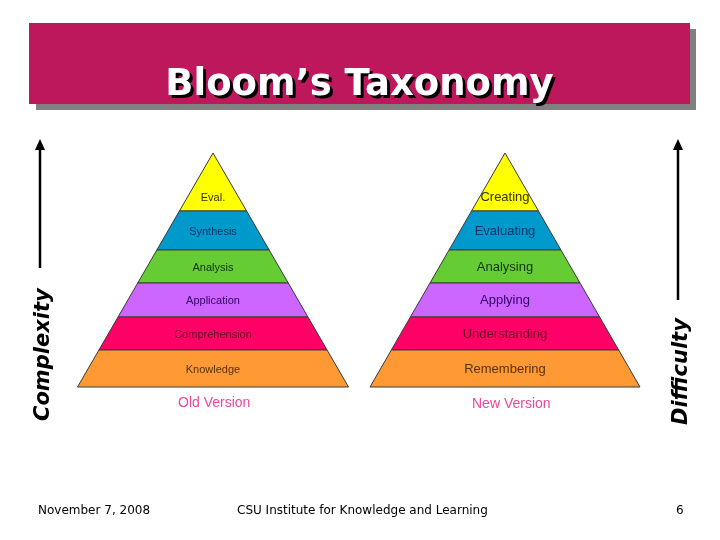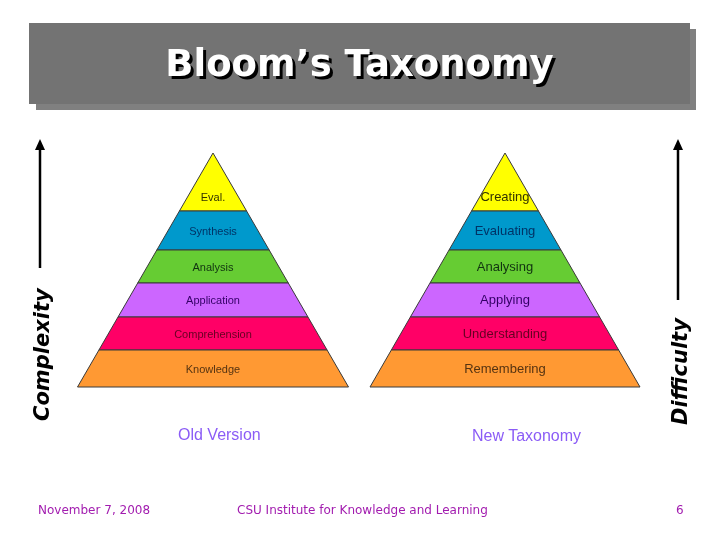--- a/index.html
+++ b/index.html
@@ -1,23 +1,23 @@
 <!DOCTYPE html>
 <html><head>
 <meta charset="utf-8">
 <style>
   html, body { margin:0; padding:0; }
   body { width:720px; height:540px; background:#ffffff; position:relative; overflow:hidden; font-family:"DejaVu Sans", sans-serif; }
   .title-shadow { position:absolute; left:36px; top:29px; width:660px; height:81px; background:#808080; }
-  .title-bar { position:absolute; left:29px; top:23px; width:661px; height:81px; background:#737373; display:flex; align-items:center; justify-content:center; }
+  .title-bar { position:absolute; left:29px; top:23px; width:661px; height:81px; background:#be185d; display:flex; align-items:flex-end; justify-content:center; }
   .title-text { color:#ffffff; font-family:"DejaVu Sans", sans-serif; font-weight:bold; font-size:37px; text-shadow:3px 3px 0 #000000; letter-spacing:0px; }
   svg.pyr { position:absolute; left:0; top:0; }
   .axis-label { position:absolute; font-family:"DejaVu Sans", sans-serif; font-weight:bold; font-style:italic; font-size:21px; color:#000; transform:rotate(-90deg); transform-origin:left top; white-space:nowrap; }
-  .footer { position:absolute; top:503px; font-family:"DejaVu Sans", sans-serif; font-size:12px; color:#a21caf; }
-  .caption { position:absolute; font-family:"Liberation Sans", sans-serif; font-size:16px; color:#8b5cf6;margin-top:32px; }
+  .footer { position:absolute; top:503px; font-family:"DejaVu Sans", sans-serif; font-size:12px; color:#000000; }
+  .caption { position:absolute; font-family:"Liberation Sans", sans-serif; font-size:14px; color:#ec4899; }
 </style>
 </head>
 <body>
 
 <div class="title-shadow"></div>
 <div class="title-bar">
   <span class="title-text">Bloom’s Taxonomy</span>
 </div>
 
 <svg class="pyr" width="720" height="540">
@@ -60,17 +60,17 @@
       <text x="505" y="337.5" text-anchor="middle" font-family="Liberation Sans, sans-serif" font-size="13" fill="#660022">Understanding</text>
       <polygon points="391.3461538461538,350 618.6538461538462,350 640,387 370,387" fill="#ff9933" stroke="#3a3a3a" stroke-width="1"></polygon>
       <text x="505" y="372.5" text-anchor="middle" font-family="Liberation Sans, sans-serif" font-size="13" fill="#553311">Remembering</text>
     </g>
 </svg>
 
 <div class="axis-label" style="left:30px; top:421px;">Complexity</div>
 <div class="axis-label" style="left:668px; top:425px;">Difficulty</div>
 
 <div class="caption" style="left:178px; top:394px;">Old Version</div>
-<div class="caption" style="left:472px; top:395px;">New Taxonomy</div>
+<div class="caption" style="left:472px; top:395px;">New Version</div>
 
 <div class="footer" style="left:38px;">November 7, 2008</div>
 <div class="footer" style="left:237px;">CSU Institute for Knowledge and Learning</div>
 <div class="footer" style="left:676px;">6</div>
 
 </body></html>

